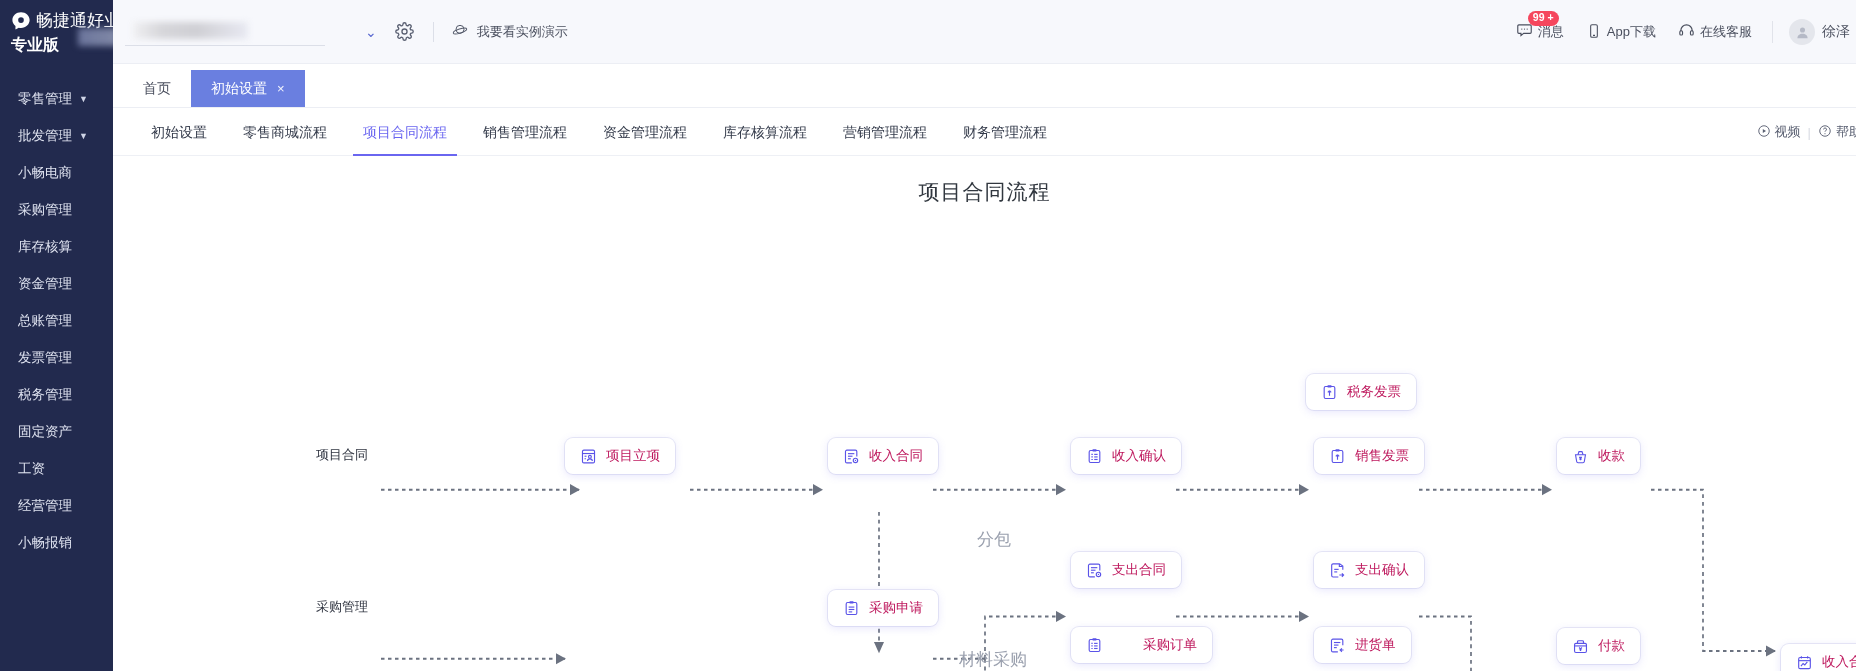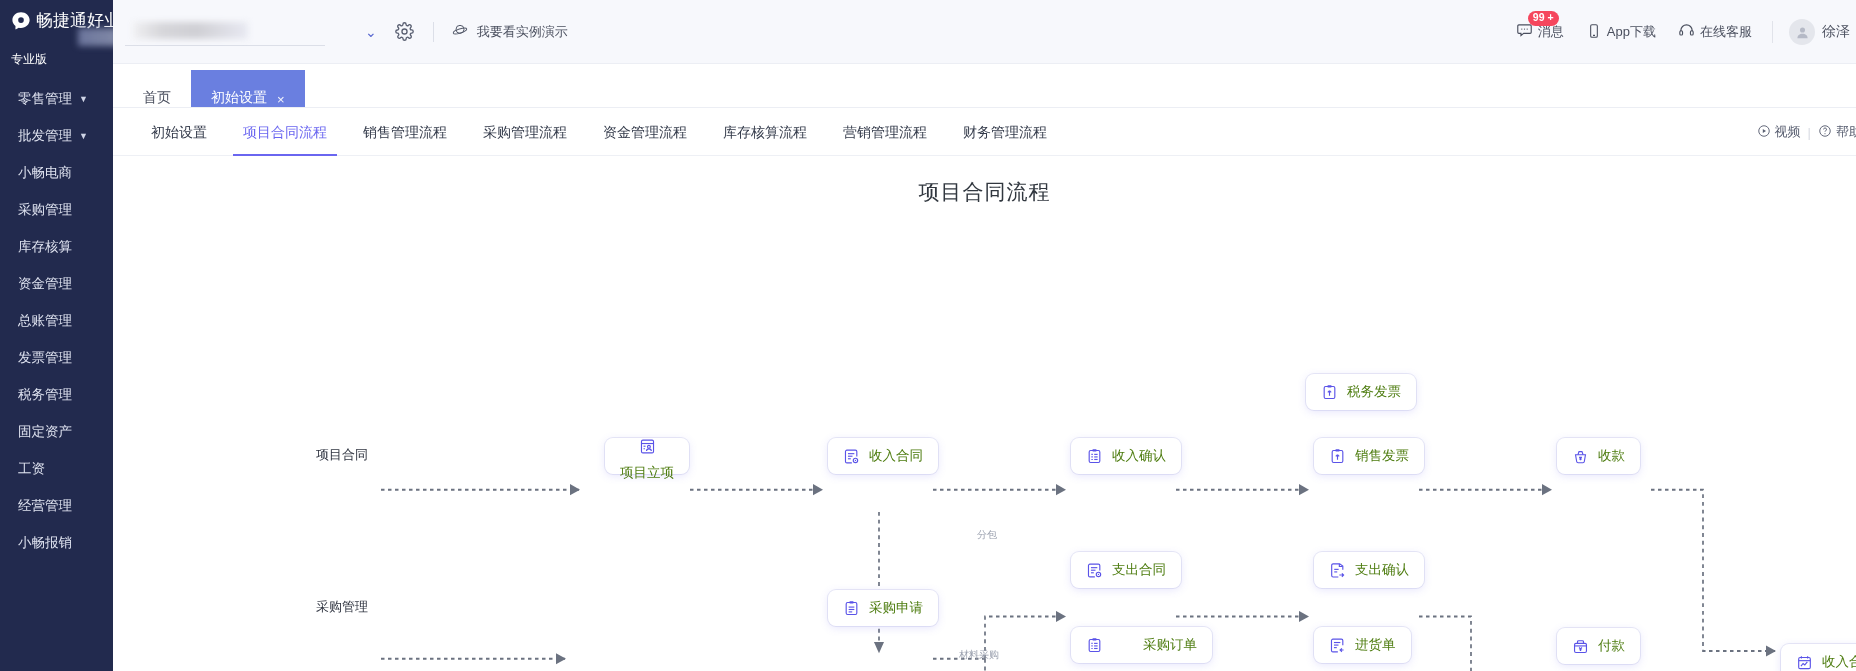--- a/index.html
+++ b/index.html
@@ -31,23 +31,24 @@
   }
   .logo-mark svg { display: block; }
   .logo-text {
     color: #ffffff;
     font-size: 17px;
     letter-spacing: 0px;
     white-space: nowrap;
   }
   .logo-sub {
     color: #ffffff;
-    font-size: 12px;
-    margin-top: 19px;
+    font-size: 16px;
+    margin-top: 3px;
     padding-left: 1px;
+    font-weight: bold;
   }
   .blur-patch {
     position: absolute;
     left: 78px; top: 28px;
     width: 40px; height: 18px;
     background: linear-gradient(90deg, rgba(120,130,170,.85), rgba(170,178,205,.7));
     filter: blur(3px);
   }
   .nav-list { padding-top: 16px; }
   .nav-item {
@@ -150,21 +151,21 @@
   .tabstrip {
     height: 44px;
     background: #ffffff;
     display: flex;
     align-items: flex-end;
     padding-left: 10px;
     border-bottom: 1px solid #eceef4;
   }
   .tab {
     height: 37px;
-    display: flex; align-items: flex-end;
+    display: flex; align-items: center;
     padding: 0 20px;
     font-size: 14px;
     color: #4a4f5e;
     cursor: pointer;
     white-space: nowrap;
   }
   .tab.active {
     background: #6a7fe0;
     color: #ffffff;
   }
@@ -232,36 +233,36 @@
     position: absolute;
     height: 36px;
     background: #ffffff;
     border-radius: 8px;
     box-shadow: 0 2px 9px rgba(106,102,240,.17), 0 0 0 1px rgba(232,233,245,.9);
     display: flex;
     align-items: center;
     padding: 0 15px;
     gap: 9px;
     font-size: 13.5px;
-    color: #4d7c0f;
+    color: #be185d;
     white-space: nowrap;
     cursor: pointer;
   }
   .node .nic { width: 17px; height: 17px; flex: 0 0 17px; color:#5a53e8; }
   .node .nic svg { display:block; }
 
   .rowlabel {
     position: absolute;
     font-size: 13px;
     color: #2f3440;
     white-space: nowrap;
   }
   .edgelabel {
     position: absolute;
-    font-size: 10px;
+    font-size: 17px;
     color: #9aa0ae;
     white-space: nowrap;
   }
   svg.edges {
     position: absolute; inset: 0;
     width: 100%; height: 100%;
     pointer-events: none;
   }
 </style>
 </head>
@@ -404,23 +405,23 @@
         <span>首页</span>
       </div>
       <div class="tab active">
         <span>初始设置</span>
         <span class="tab-close">×</span>
       </div>
     </div>
 
     <div class="subtabs">
       <div class="subtab"><span>初始设置</span></div>
+      <div class="subtab"><span>零售商城流程</span></div>
       <div class="subtab active"><span>项目合同流程</span></div>
       <div class="subtab"><span>销售管理流程</span></div>
-      <div class="subtab"><span>采购管理流程</span></div>
       <div class="subtab"><span>资金管理流程</span></div>
       <div class="subtab"><span>库存核算流程</span></div>
       <div class="subtab"><span>营销管理流程</span></div>
       <div class="subtab"><span>财务管理流程</span></div>
 
       <div class="subtabs-right">
         <span class="srl">
           <span>
             <svg viewBox="0 0 24 24" width="14" height="14" fill="none" stroke="#5a6072" stroke-width="1.6">
               <circle cx="12" cy="12" r="9"></circle>
@@ -496,21 +497,21 @@
           <span class="nic">
             <svg viewBox="0 0 24 24" width="17" height="17" fill="none" stroke="#5a53e8" stroke-width="1.6">
               <rect x="4.5" y="3.5" width="15" height="17" rx="2"></rect>
               <rect x="9" y="1.8" width="6" height="3.2" rx="1" fill="#5a53e8" stroke="none"></rect>
               <path d="M12 16.5V9.5M12 9.5l-2.4 2.4M12 9.5l2.4 2.4"></path>
             </svg>
           </span>
           <span>税务发票</span>
         </div>
 
-        <div class="node" style="left:492px; top:282px;flex-direction:column;">
+        <div class="node" style="left:452px; top:282px;">
           <span class="nic">
             <svg viewBox="0 0 24 24" width="17" height="17" fill="none" stroke="#5a53e8" stroke-width="1.6">
               <rect x="3.5" y="3" width="17" height="18" rx="2"></rect>
               <line x1="3.5" y1="7.8" x2="20.5" y2="7.8"></line>
               <circle cx="14" cy="12.4" r="2"></circle>
               <path d="M10.6 18.4c0-1.9 1.5-3 3.4-3s3.4 1.1 3.4 3"></path>
               <line x1="6.4" y1="11.6" x2="9.2" y2="11.6"></line>
               <line x1="6.4" y1="15.2" x2="8.4" y2="15.2"></line>
             </svg>
           </span>

